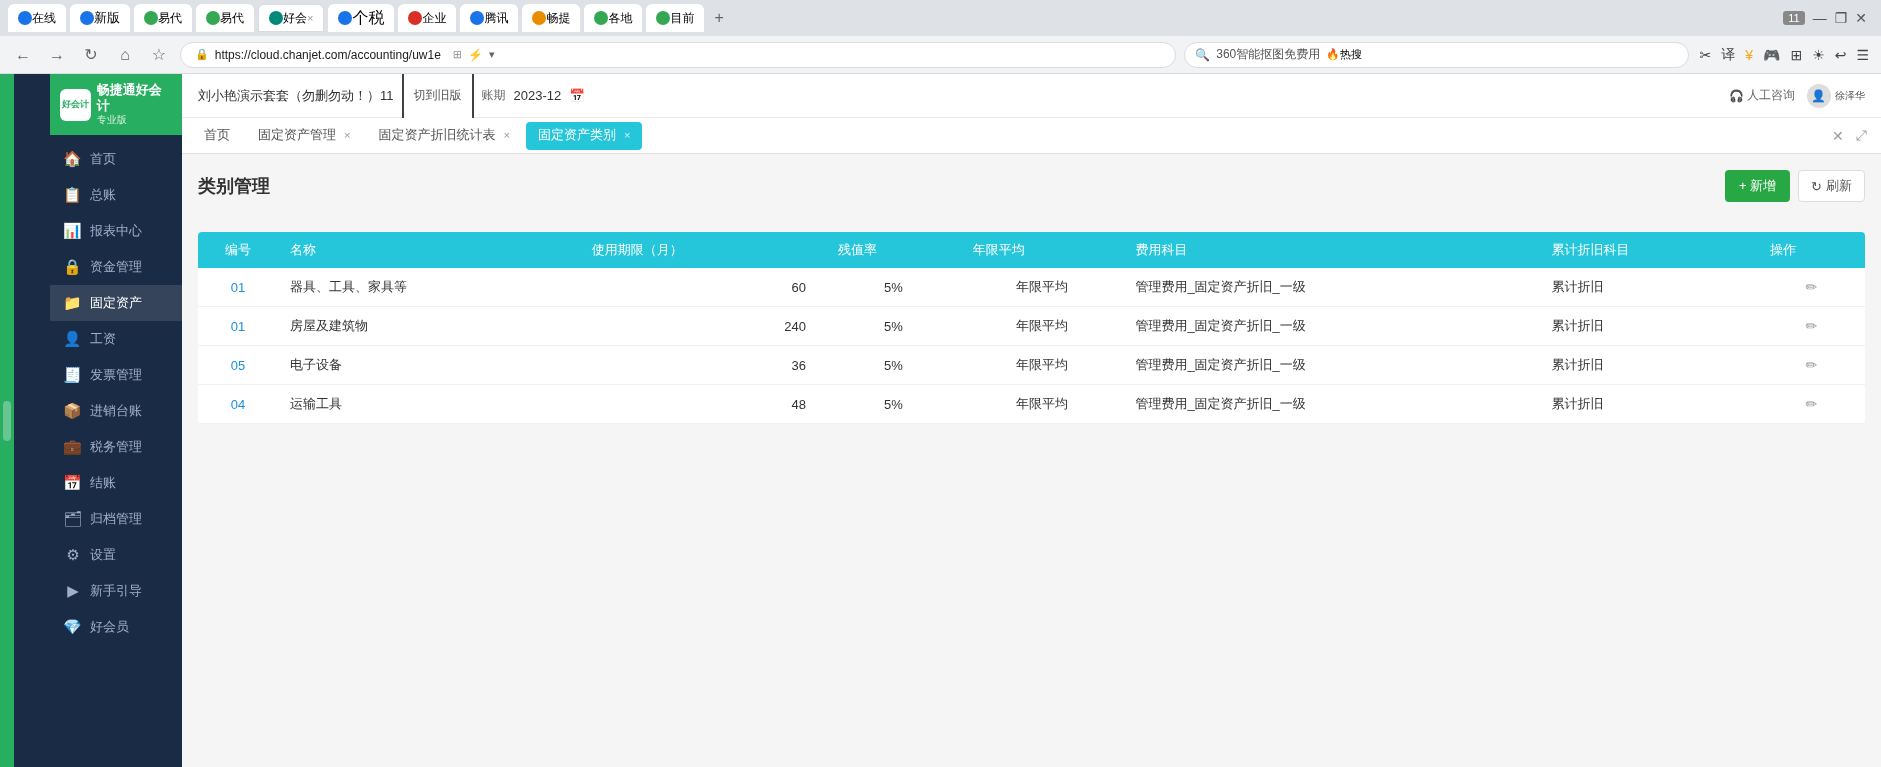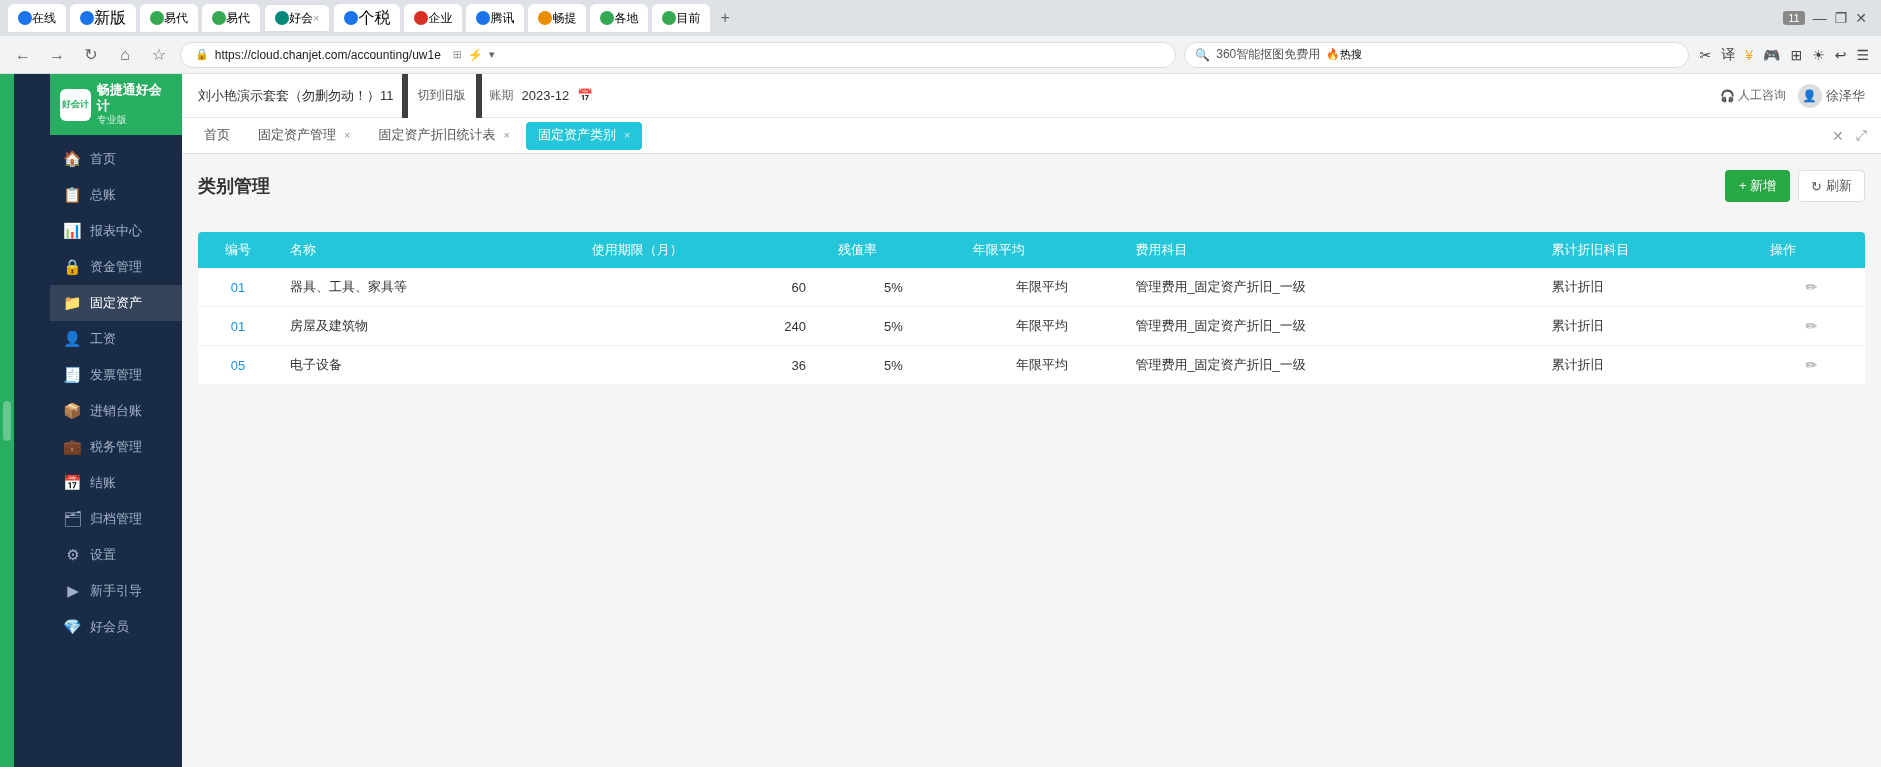--- a/index.html
+++ b/index.html
@@ -47,21 +47,21 @@
     
     .main-content { flex: 1; display: flex; flex-direction: column; background: #f5f5f5; overflow: hidden; }
 
     
     .app-header { background: #fff; border-bottom: 1px solid #e8e8e8; padding: 0 16px; height: 44px; display: flex; align-items: center; justify-content: space-between; }
     .app-header-left { display: flex; align-items: center; gap: 8px; }
     .account-name { font-size: 13px; color: #333; }
     .period-label { color: #666; font-size: 12px; }
     .period-value { color: #333; font-size: 13px; }
     .period-icon { color: #27ae60; cursor: pointer; }
-    .switch-btn { border: 6px solid #404040; background: #fff; padding: 15px 10px; border-radius: 3px; cursor: pointer; font-size: 12px; color: #555; }
+    .switch-btn { border: 2px solid #404040; background: #fff; padding: 15px 10px; border-radius: 3px; cursor: pointer; font-size: 12px; color: #555; }
     .app-header-right { display: flex; align-items: center; gap: 12px; }
     .header-link { color: #666; font-size: 12px; cursor: pointer; display: flex; align-items: center; gap: 3px; }
     .user-avatar { width: 24px; height: 24px; border-radius: 50%; background: #ddd; display: flex; align-items: center; justify-content: center; font-size: 12px; color: #666; }
 
     
     .tab-bar { background: #fff; border-bottom: 1px solid #e0e0e0; display: flex; align-items: center; padding: 0 10px; height: 36px; }
     .page-tab { padding: 6px 12px; font-size: 13px; cursor: pointer; color: #666; border-bottom: 2px solid transparent; display: flex; align-items: center; gap: 4px; }
     .page-tab.active { color: #fff; background: #26c6da; border-radius: 4px; padding: 4px 12px; }
     .page-tab .tab-x { color: rgba(255,255,255,0.8); font-size: 11px; margin-left: 4px; cursor: pointer; }
     .page-tab.inactive { color: #555; }
@@ -101,21 +101,21 @@
 </head>
 <body>
 
 <div class="browser-chrome">
   <div class="browser-tab">
     <span class="tab-icon tab-icon-blue"></span>
     <span style="font-size:12px">在线</span>
   </div>
   <div class="browser-tab">
     <span class="tab-icon tab-icon-blue"></span>
-    <span style="font-size:16px">新版</span>
+    <span style="font-size:13px">新版</span>
   </div>
   <div class="browser-tab">
     <span class="tab-icon tab-icon-green"></span>
     <span style="font-size:12px">易代</span>
   </div>
   <div class="browser-tab">
     <span class="tab-icon tab-icon-green"></span>
     <span style="font-size:12px">易代</span>
   </div>
   <div class="browser-tab active" style="background:#fff; border:1px solid #dadce0;">
@@ -273,21 +273,21 @@
         <span class="period-value">2023-12</span>
         <span class="period-icon">📅</span>
       </div>
       <div class="app-header-right">
         <div class="header-link">
           <span>🎧</span>
           <span>人工咨询</span>
         </div>
         <div style="display:flex;align-items:center;gap:4px;">
           <div class="user-avatar">👤</div>
-          <span style="color:#555;font-size:13px;">徐泽华</span>
+          <span style="color:#555;font-size:10px;">徐泽华</span>
         </div>
       </div>
     </div>
 
     <div class="tab-bar">
       <div class="page-tab inactive">
         <span>首页</span>
       </div>
       <span class="tab-separator"></span>
       <div class="page-tab inactive">
@@ -365,17 +365,29 @@
     <td>电子设备</td>
     <td class="number">36</td>
     <td class="center">5%</td>
     <td class="center">年限平均</td>
     <td>管理费用_固定资产折旧_一级</td>
     <td>累计折旧</td>
     <td class="op">
       <span class="edit-icon">✏</span>
     </td>
   </tr>
+            <tr>
+    <td class="code">04</td>
+    <td>运输工具</td>
+    <td class="number">48</td>
+    <td class="center">5%</td>
+    <td class="center">年限平均</td>
+    <td>管理费用_固定资产折旧_一级</td>
+    <td>累计折旧</td>
+    <td class="op">
+      <span class="edit-icon">✏</span>
+    </td>
+  </tr>
           </tbody>
       </table>
     </div>
   </div>
 </div>
 
 </body></html>

